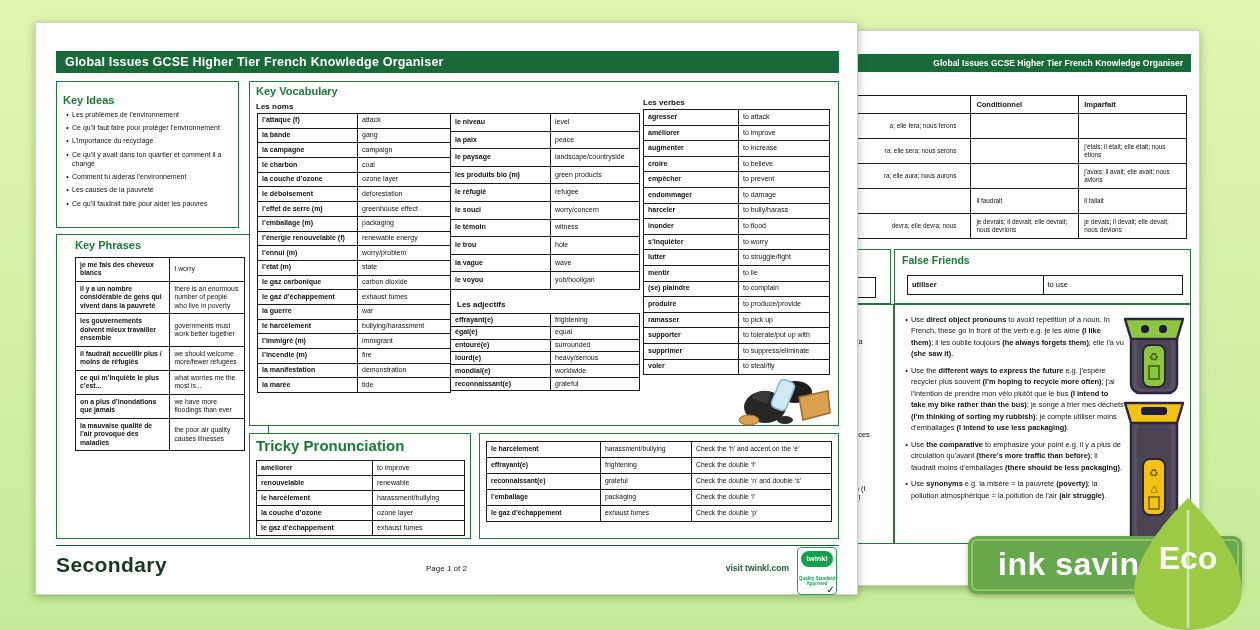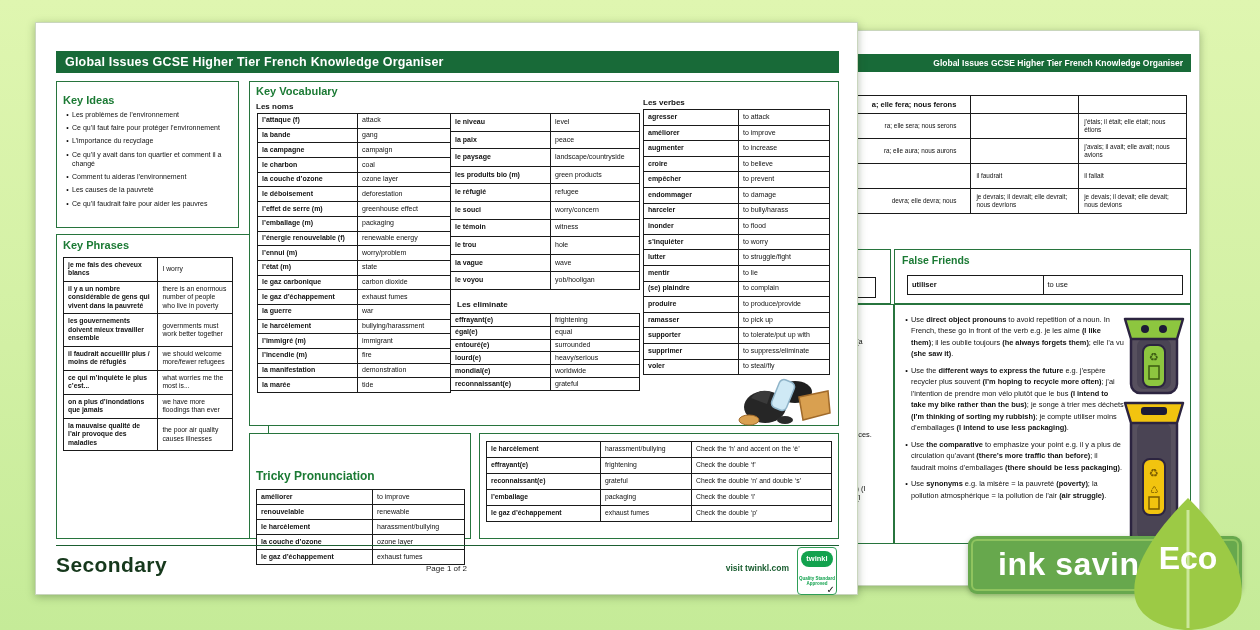--- a/index.html
+++ b/index.html
@@ -29,21 +29,21 @@
              display:flex; align-items:center; }
   .fbold .td:first-child { font-weight:bold; }
 
   
   #key-ideas { left:20px; top:58px; width:183px; height:147px; padding:12px 6px; }
   #key-ideas .head, #key-phrases .head { font-size:11px; }
   .bullets .bullet-item { display:flex; margin-top:4px; font-size:7px; line-height:1.32; color:#111; }
   .bullets .dot { width:9px; flex:none; text-align:center; }
 
   
-  #key-phrases { left:20px; top:211px; width:213px; height:305px; padding:4px 6px; }
+  #key-phrases { left:20px; top:211px; width:213px; height:305px; padding:4px 18px; }
   #kp-table { margin-top:6px; width:170px; }
   #kp-table .td { font-size:6.8px; padding:3px 4px; }
   #kp-table .td:first-child { width:95px; }
   #kp-table .td:last-child  { width:75px; }
 
   
   #key-vocab { left:213px; top:58px; width:590px; height:345px; }
   #kv-head { left:6px; top:3px; font-size:11px; }
   #noms-label { left:6px; top:20px; }
   .vt .td { white-space:nowrap; padding:1.5px 4px; }
@@ -59,21 +59,21 @@
   #adjectifs .td:first-child { width:100px; } #adjectifs .td:last-child { width:89px; }
   #verbes-label { left:393px; top:16px; }
   #verbes { left:393px; top:27px; width:187px; }
   #verbes .td { min-height:15.6px; }
   #verbes .td:first-child { width:95px; } #verbes .td:last-child { width:91px; }
   #rubbish { left:487px; top:288px; }
 
   
   #tricky-pron  { left:213px; top:410px; width:222px; height:106px; padding:3px 6px; }
   #tricky-spell { left:443px; top:410px; width:360px; height:106px; padding:3px 6px; }
-  #tricky-pron .head, #tricky-spell .head { font-size:12px;margin-top:32px; }
+  #tricky-pron .head, #tricky-spell .head { font-size:15px; }
   #tp-table { margin-top:6px; width:209px; }
   #tp-table .td { min-height:15px; white-space:nowrap; }
   #tp-table .td:first-child { width:116px; } #tp-table .td:last-child { width:92px; }
   #ts-table { margin-top:4px; width:346px; }
   #ts-table .td { min-height:16px; white-space:nowrap; font-size:6.8px; }
   #ts-table .td:nth-child(1) { width:114px; }
   #ts-table .td:nth-child(2) { width:91px; }
   #ts-table .td:nth-child(3) { width:140px; }
 
   
@@ -126,20 +126,25 @@
 </style>
 </head>
 <body>
 
 <div id="page2" class="abs page">
   <div id="p2-titlebar" class="abs titlebar">
     <span>Global Issues GCSE Higher Tier French Knowledge Organiser</span>
   </div>
 
   <div id="conj" class="abs tbl conj">
+      <div class="tr">
+        <div class="td"></div>
+        <div class="td">Conditionnel</div>
+        <div class="td">Imparfait</div>
+      </div>
       <div class="tr">
         <div class="td">a; elle fera; nous ferons</div>
         <div class="td"></div>
         <div class="td"></div>
       </div>
       <div class="tr">
         <div class="td">ra; elle sera; nous serons</div>
         <div class="td"></div>
         <div class="td">j’étais; il était; elle était; nous étions</div>
       </div>
@@ -416,21 +421,21 @@
         </div>
         <div class="tr">
           <div class="td">la vague</div>
           <div class="td">wave</div>
         </div>
         <div class="tr">
           <div class="td">le voyou</div>
           <div class="td">yob/hooligan</div>
         </div>
       </div>
-    <div id="adj-label" class="abs lbl">Les eliminate</div>
+    <div id="adj-label" class="abs lbl">Les adjectifs</div>
     <div id="adjectifs" class="abs tbl vt fbold">
         <div class="tr">
           <div class="td">effrayant(e)</div>
           <div class="td">frightening</div>
         </div>
         <div class="tr">
           <div class="td">égal(e)</div>
           <div class="td">equal</div>
         </div>
         <div class="tr">

